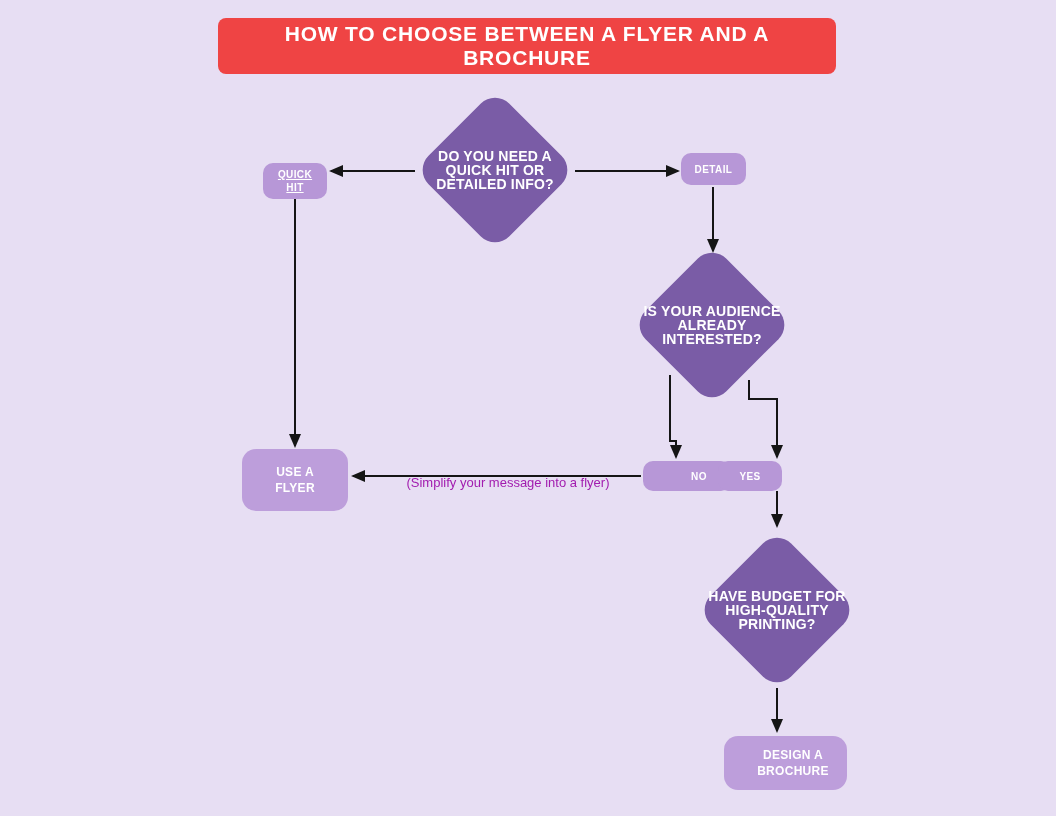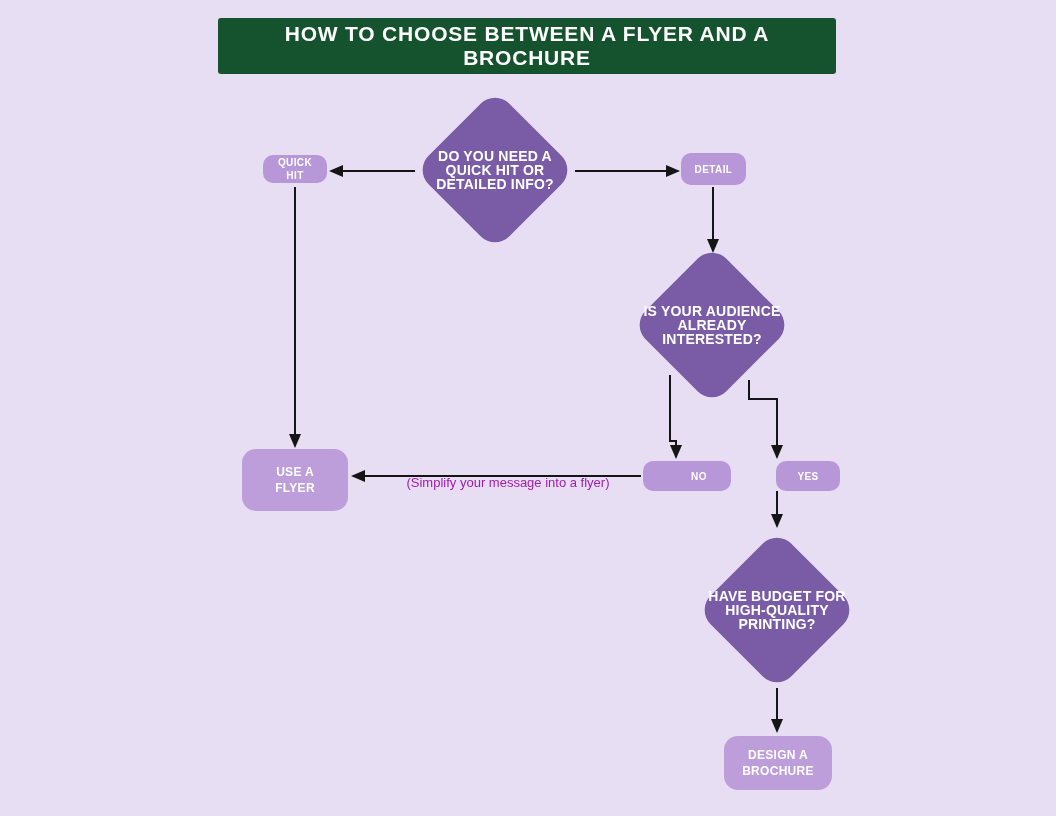--- a/index.html
+++ b/index.html
@@ -10,22 +10,22 @@
     background: #e7def3;
     font-family: "Liberation Sans", sans-serif;
     overflow: hidden;
   }
   .connectors { position: absolute; left: 0; top: 0; z-index: 1; }
 
   .title {
     position: absolute;
     left: 218px; top: 18px;
     width: 618px; height: 56px;
-    background: #14532d;
-    border-radius: 3px;
+    background: #ef4444;
+    border-radius: 8px;
     color: #ffffff;
     font-weight: bold;
     font-size: 21px;
     letter-spacing: 0.8px;
     display: flex; align-items: center; justify-content: center;
     text-align: center;
     z-index: 2;
   }
 
   .diamond-wrap { position: absolute; width: 160px; height: 160px; z-index: 2; }
@@ -86,27 +86,27 @@
     text-align: center;
     font-size: 13px;
     color: #a21caf;
     z-index: 2;
   }
 
   #d1 { left: 415px; top: 90px; }
   #d2 { left: 632px; top: 245px; }
   #d3 { left: 697px; top: 530px; }
 
-  #quick-hit { left: 263px; top: 155px; width: 64px; height: 28px; }
+  #quick-hit { left: 263px; top: 163px; width: 64px; height: 36px; text-decoration: underline; }
   #detail    { left: 681px; top: 153px; width: 65px; height: 32px; }
   #no        { left: 643px; top: 461px; width: 64px; height: 30px; padding-left: 24px; }
-  #yes       { left: 776px; top: 461px; width: 64px; height: 30px; }
+  #yes       { left: 718px; top: 461px; width: 64px; height: 30px; }
 
   #use-flyer       { left: 242px; top: 449px; width: 106px; height: 62px; }
-  #design-brochure { left: 724px; top: 736px; width: 108px; height: 54px; }
+  #design-brochure { left: 724px; top: 736px; width: 108px; height: 54px; padding-left: 15px; }
 </style>
 </head>
 <body>
 
 <div class="canvas">
 
   <svg class="connectors" width="1056" height="816">
     <defs>
       <marker id="ah" markerWidth="8" markerHeight="7" refX="6" refY="3" orient="auto" markerUnits="strokeWidth">
         <path d="M0 0 L7 3 L0 6 Z" fill="#151515"></path>

